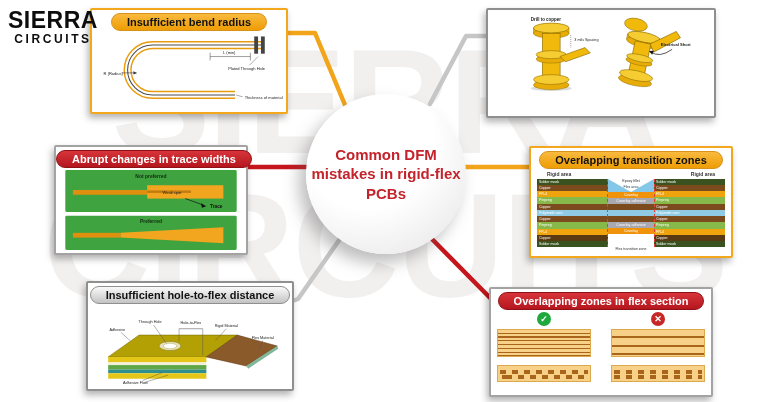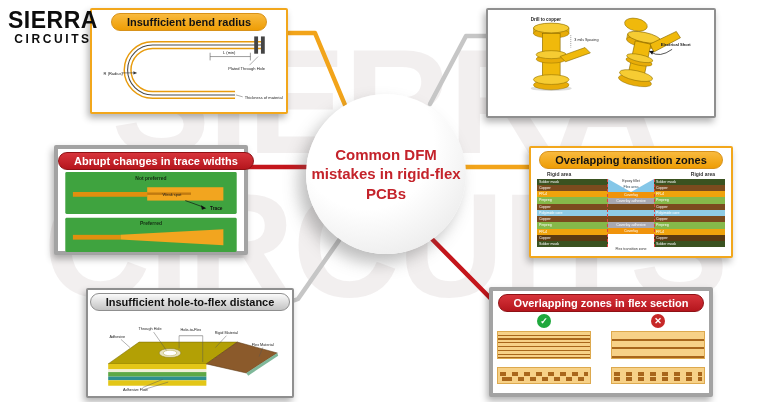--- a/index.html
+++ b/index.html
@@ -23,21 +23,21 @@
   .center-circle { position:absolute; left:306px; top:94px; width:160px; height:160px; border-radius:50%;
     background:radial-gradient(circle at 38% 30%, #ffffff 45%, #ededed 80%, #dbdbdb 100%);
     box-shadow:-7px 9px 16px rgba(90,90,90,0.40);
     display:flex; align-items:center; justify-content:center; text-align:center; z-index:2; }
   .center-text { width:152px; font-size:15px; font-weight:bold; color:#C4232B; line-height:1.28; }
 
   
   .box { position:absolute; background:#fff; border-radius:2px; z-index:3;
     box-shadow:-2px 4px 7px rgba(0,0,0,0.30); }
   .box-orange { border:2px solid #F2A71C; }
-  .box-red { border:4px solid #a3a3a3; }
+  .box-red { border:2px solid #a3a3a3; }
   .box-gray { border:2px solid #8F8F8F; }
 
   .pill { margin:3px auto 2px; width:fit-content; padding:2px 15px; border-radius:13px;
     font-weight:bold; font-size:11px; text-align:center; white-space:nowrap; }
   .pill-orange { background:linear-gradient(#F9BA3E,#EE9D05); border:1px solid #D8921A; color:#121212; }
   .pill-red { background:linear-gradient(#D7343B,#B5161D); border:1px solid #8F1115; color:#fff; }
   .pill-gray { background:linear-gradient(#FAFAFA,#C3C3C3); border:1px solid #8F8F8F; color:#121212; }
 
   .ill-svg { display:block; margin:2px auto 0; }
 
@@ -141,21 +141,21 @@
       <line x1="126" y1="30" x2="144" y2="36.5" stroke="#111" stroke-width="0.7"></line>
       <polygon points="148,38 142.5,34.8 143.5,39.6" fill="#111"></polygon>
       <text x="152" y="40" font-size="5" font-weight="bold" fill="#111" text-anchor="start">Trace</text>
       <rect x="0" y="48" width="180" height="36" rx="1.5" fill="#3FA33F"></rect>
       <text x="90" y="56" font-size="5.2" font-weight="bold" fill="#132B12" text-anchor="middle">Preferred</text>
       <rect x="8" y="66" width="50" height="5" fill="#E08F0E"></rect>
       <polygon points="58,66 166,60 166,77 58,71" fill="#F2A51F"></polygon>
     </svg>
   </div>
 
-  <div class="box box-gray" style="left:86px; top:288px; width:208px; height:110px;">
+  <div class="box box-gray" style="left:86px; top:281px; width:208px; height:110px;">
     <div class="pill pill-gray">Insufficient hole-to-flex distance</div>
     <svg class="ill-svg" width="200" height="80" viewBox="0 0 200 88">
       <polygon points="10,56 44,32 152,32 118,56" fill="#B3A005" stroke="#7A6C00" stroke-width="0.6"></polygon>
       <ellipse cx="78" cy="44" rx="12" ry="5" fill="#E8E2C0" stroke="#7A6C00" stroke-width="0.5"></ellipse>
       <ellipse cx="78" cy="44" rx="7.5" ry="3" fill="#FFFFFF" stroke="#9A8C10" stroke-width="0.4"></ellipse>
       <rect x="10" y="56" width="108" height="6" fill="#E3C617"></rect>
       <rect x="10" y="62" width="108" height="3" fill="#F2EFD8"></rect>
       <rect x="10" y="65" width="108" height="5" fill="#5FA845"></rect>
       <rect x="10" y="70" width="108" height="4" fill="#2F8F8F"></rect>
       <rect x="10" y="74" width="108" height="6" fill="#E3C617"></rect>

